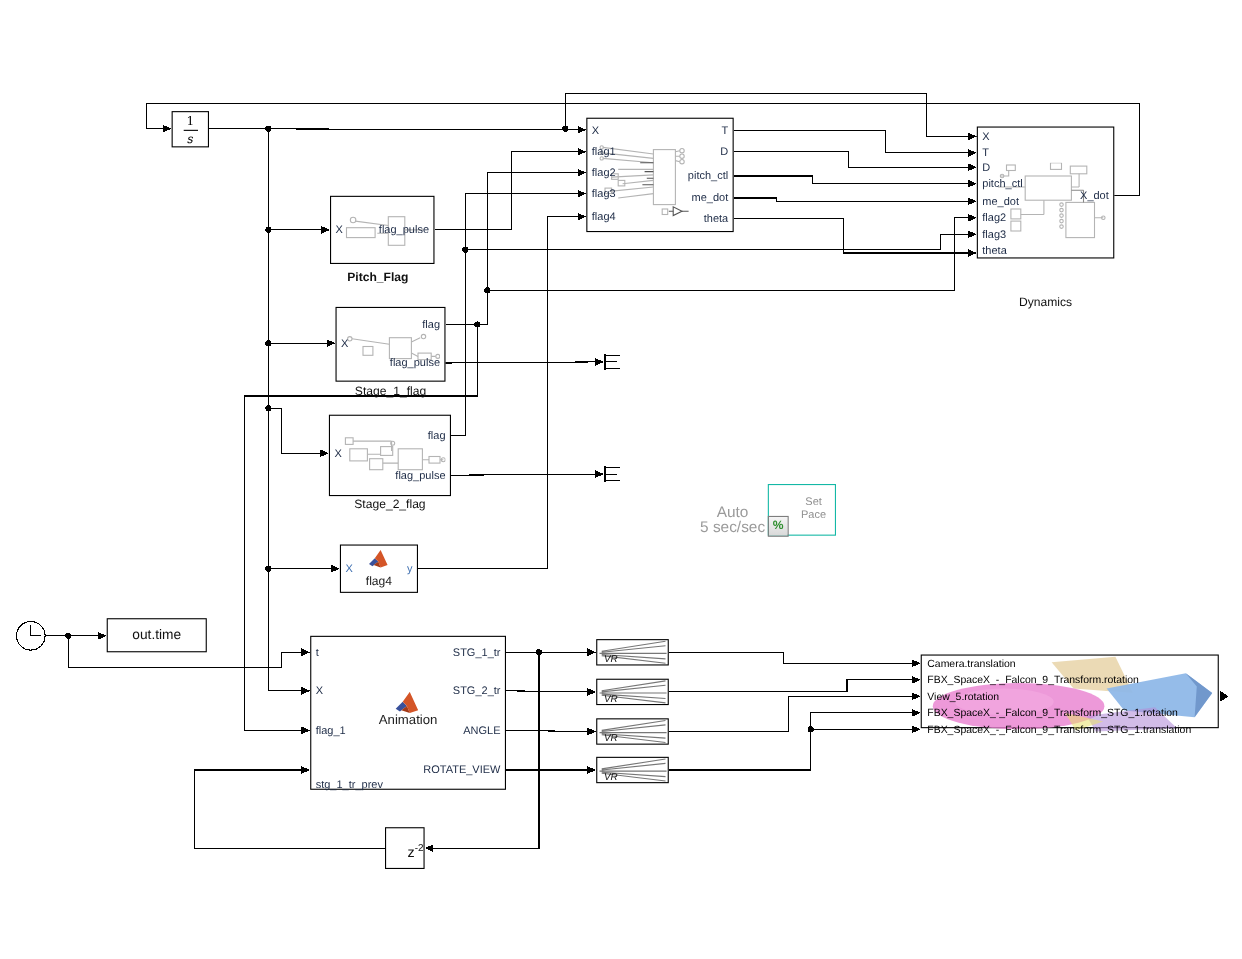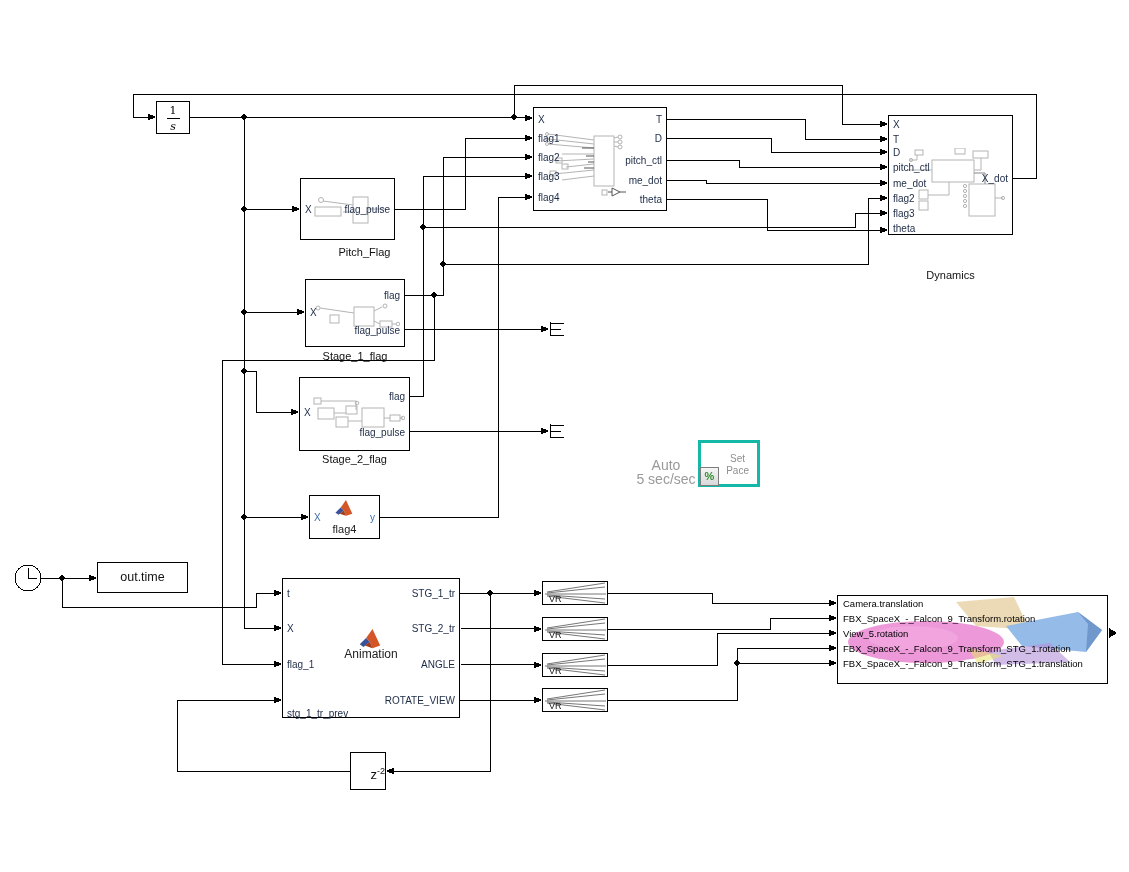--- a/index.html
+++ b/index.html
@@ -1,28 +1,28 @@
 <!DOCTYPE html>
 <html><head>
 <meta charset="utf-8">
 <style>
   html,body{margin:0;padding:0;background:#fff;}
   #canvas{position:relative;width:1129px;height:872px;background:#ffffff;overflow:hidden;
           font-family:"Liberation Sans",sans-serif;}
   svg{display:block;}
   #wires{position:absolute;left:0;top:0;}
   .block{position:absolute;background:#fff;border:1px solid #000;box-sizing:border-box;}
-  .grayblock{border:3px solid #14b8a6;text-decoration:underline;}
+  .grayblock{border:1px solid #14b8a6;text-decoration:underline;}
   .pl{position:absolute;left:4px;font-size:10px;color:#1c2a45;white-space:nowrap;line-height:12px;}
   .pr{position:absolute;right:4px;font-size:10px;color:#1c2a45;white-space:nowrap;line-height:12px;text-align:right;}
   .caption{position:absolute;text-align:center;font-size:11px;color:#111;white-space:nowrap;}
   .thumb{position:absolute;pointer-events:none;}
   .mlabel{position:absolute;width:100%;text-align:center;font-size:11.5px;color:#222;}
   .blueport{color:#3f6fb0;}
-  .vrtext{position:absolute;left:6px;bottom:0px;font-size:9px;color:#111;line-height:10px;}
+  .vrtext{position:absolute;left:6px;bottom:0px;font-size:9px;color:#111;line-height:10px;font-style:italic;}
   .sinklbl{position:absolute;left:5px;font-size:9.5px;color:#000;white-space:nowrap;line-height:11px;}
   .paceTxt{position:absolute;right:8px;top:10px;font-size:10px;color:#8f8f8f;text-align:center;line-height:12px;}
   .paceAnn{position:absolute;font-size:14px;color:#9a9a9a;text-align:center;width:60px;line-height:12px;}
   .paceIcon{position:absolute;left:-1px;bottom:-2px;width:19px;height:19px;border:1px solid #7d7d7d;
             background:linear-gradient(#f5f5f5,#d9d9d9);box-sizing:border-box;text-align:center;
             font-size:11px;font-weight:bold;color:#2f8f2f;line-height:17px;}
   .fracline{width:13px;border-top:1px solid #000;margin:1px auto;}
   .intg{font-family:"DejaVu Serif",serif;font-size:11px;text-align:center;color:#000;padding-top:2px;}
   .outtime{font-size:12.5px;color:#111;text-align:center;line-height:29px;}
   .zdel{font-size:13px;color:#111;text-align:right;line-height:36px;}
@@ -232,21 +232,21 @@
       <g stroke="#b4b4b4" fill="none">
         <circle cx="8" cy="5" r="2.5"></circle>
         <path d="M10,6 L40,10 M30,17 L40,17 M55,14 L72,14"></path>
         <rect x="2" y="12" width="26" height="9"></rect>
         <rect x="40" y="2" width="15" height="26"></rect>
       </g>
     </svg>
     <span class="pl" style="top:25px">X</span>
     <span class="pr" style="top:25px">flag_pulse</span>
   </div>
-  <div class="caption" style="left:317px;top:246px;width:95px;">Pitch_Flag</div>
+  <div class="caption" style="left:296px;top:246px;width:95px;font-weight:bold;">Pitch_Flag</div>
 
   <div class="block" style="left:305px;top:279px;width:100px;height:68px;">
     <svg class="thumb" style="left:8px;top:21px;" width="86" height="34" viewBox="0 0 86 34">
       <g stroke="#b4b4b4" fill="none">
         <circle cx="4" cy="7" r="2"></circle>
         <path d="M6,7 L40,12 M60,10 L68,6 M60,20 L66,23 M78,23 L82,23"></path>
         <rect x="16" y="14" width="9" height="8"></rect>
         <rect x="40" y="6" width="20" height="19"></rect>
         <rect x="66" y="20" width="12" height="6"></rect>
         <circle cx="71" cy="5" r="2"></circle>
@@ -351,21 +351,21 @@
   <div class="block grayblock" style="left:698px;top:440px;width:62px;height:47px;">
     <div class="paceTxt">
       <div>Set</div>
       <div>Pace</div>
     </div>
     <div class="paceIcon">%</div>
   </div>
   <div class="paceAnn" style="left:636px;top:459px;">Auto</div>
   <div class="paceAnn" style="left:636px;top:473px;">5 sec/sec</div>
 
-  <div class="block" style="left:837px;top:595px;width:271px;height:89px;">
+  <div class="block" style="left:837px;top:595px;width:271px;height:67px;">
     <svg class="thumb" style="left:0;top:0;" width="269" height="75" viewBox="0 0 269 75">
       <polygon points="118,6 176,1 192,34 138,30" fill="#e8d3a8" opacity="0.85"></polygon>
       <ellipse cx="88" cy="46" rx="78" ry="21" fill="#e87fd0" opacity="0.8"></ellipse>
       <ellipse cx="75" cy="42" rx="45" ry="12" fill="#f2a8e0" opacity="0.7"></ellipse>
       <polygon points="168,30 240,16 264,34 248,56 184,50" fill="#8fb8e8" opacity="0.95"></polygon>
       <polygon points="240,16 264,34 248,56 250,28" fill="#6d94c9" opacity="0.9"></polygon>
       <polygon points="150,55 212,47 232,66 158,69" fill="#b48fd8" opacity="0.6"></polygon>
       <polygon points="130,52 165,60 140,68" fill="#e8e06a" opacity="0.55"></polygon>
     </svg>
     <span class="sinklbl" style="top:2px">Camera.translation</span>

